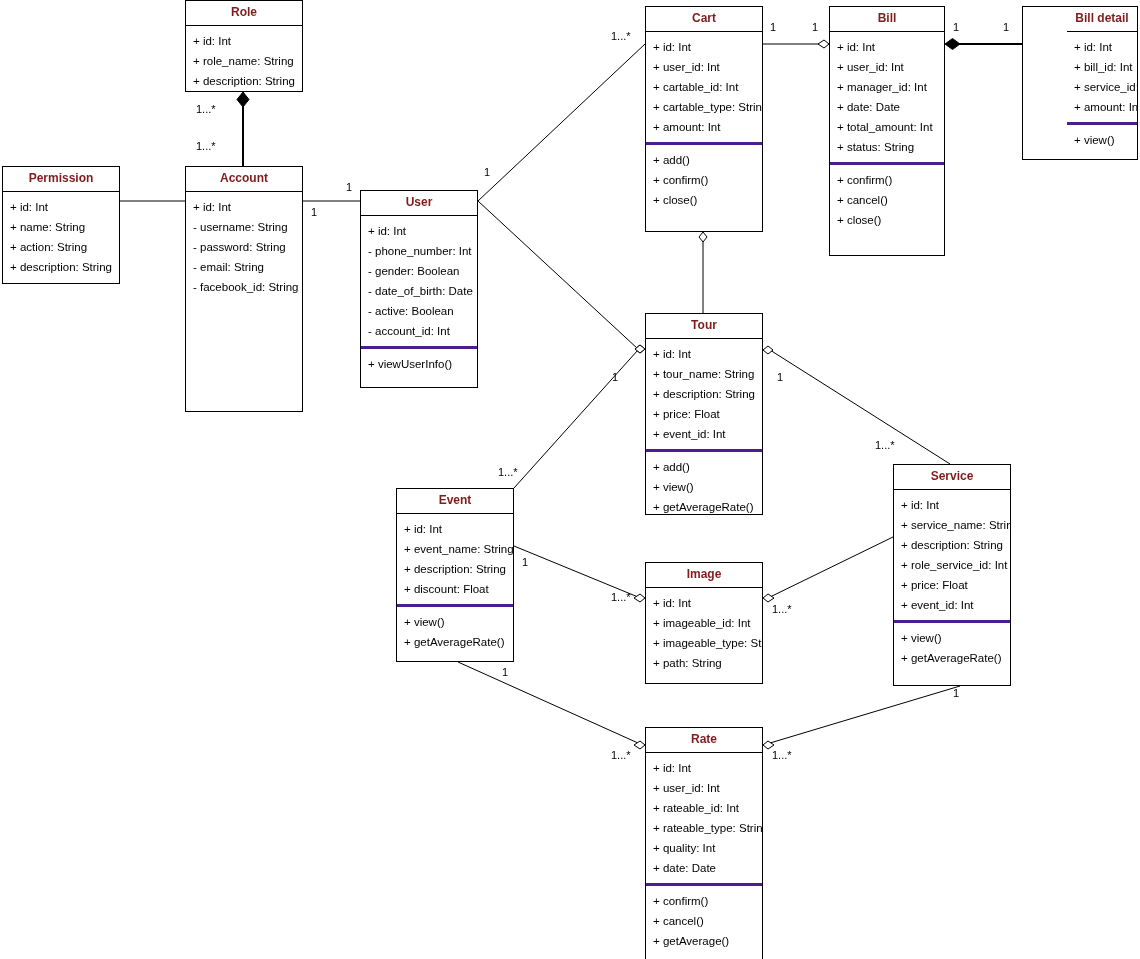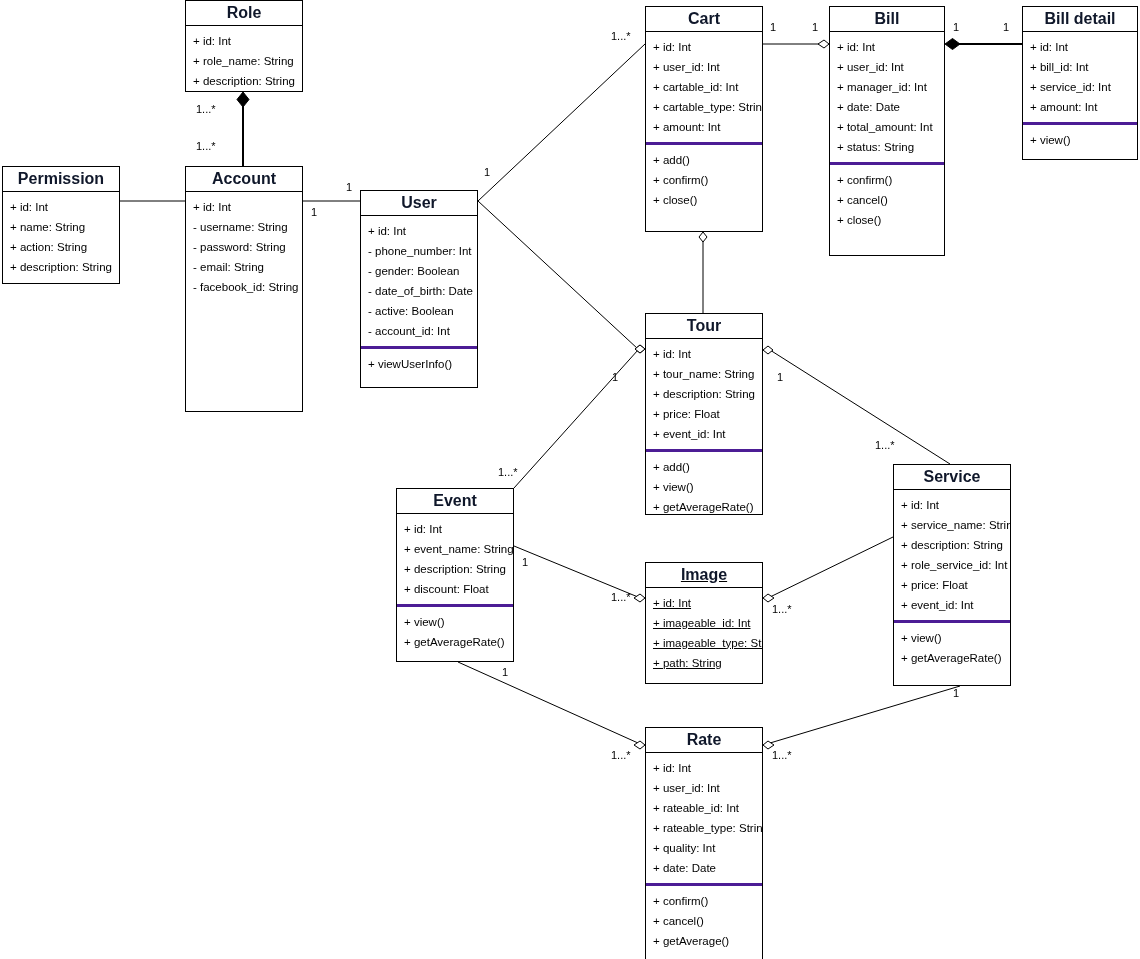--- a/index.html
+++ b/index.html
@@ -27,23 +27,23 @@
   }
   .uml-class {
     position: absolute;
     box-sizing: border-box;
     border: 1px solid #000000;
     background: #ffffff;
     z-index: 5;
   }
   .uml-name {
     text-align: center;
-    font-size: 16px;
+    font-size: 12px;
     font-weight: bold;
-    color: #0f172a;
+    color: #7f1d1d;
     padding: 5px 4px 6px 4px;
     border-bottom: 1px solid #000000;
     line-height: 13px;
     white-space: nowrap;
     overflow: hidden;
   }
   .uml-section {
     padding: 5px 0 5px 0;
     overflow: hidden;
   }
@@ -208,21 +208,21 @@
           <div class="uml-row">+ date: Date</div>
           <div class="uml-row">+ total_amount: Int</div>
           <div class="uml-row">+ status: String</div>
         </div>
         <div class="uml-section">
           <div class="uml-row">+ confirm()</div>
           <div class="uml-row">+ cancel()</div>
           <div class="uml-row">+ close()</div>
         </div>
       </div>
-      <div class="uml-class" style="left: 1022px; top: 6px; width: 116px; height: 154px;">
+      <div class="uml-class" style="left: 1022px; top: 6px; width: 116px; height: 154px; padding-left: 44px;">
         <div class="uml-name">Bill detail</div>
         <div class="uml-section">
           <div class="uml-row">+ id: Int</div>
           <div class="uml-row">+ bill_id: Int</div>
           <div class="uml-row">+ service_id: Int</div>
           <div class="uml-row">+ amount: Int</div>
         </div>
         <div class="uml-section">
           <div class="uml-row">+ view()</div>
         </div>
@@ -248,21 +248,21 @@
           <div class="uml-row">+ id: Int</div>
           <div class="uml-row">+ event_name: String</div>
           <div class="uml-row">+ description: String</div>
           <div class="uml-row">+ discount: Float</div>
         </div>
         <div class="uml-section">
           <div class="uml-row">+ view()</div>
           <div class="uml-row">+ getAverageRate()</div>
         </div>
       </div>
-      <div class="uml-class" style="left: 645px; top: 562px; width: 118px; height: 122px; text-decoration: underline;">
+      <div class="uml-class" style="left: 645px; top: 562px; width: 118px; height: 122px;">
         <div class="uml-name">Image</div>
         <div class="uml-section">
           <div class="uml-row">+ id: Int</div>
           <div class="uml-row">+ imageable_id: Int</div>
           <div class="uml-row">+ imageable_type: String</div>
           <div class="uml-row">+ path: String</div>
         </div>
       </div>
       <div class="uml-class" style="left: 893px; top: 464px; width: 118px; height: 222px;">
         <div class="uml-name">Service</div>

